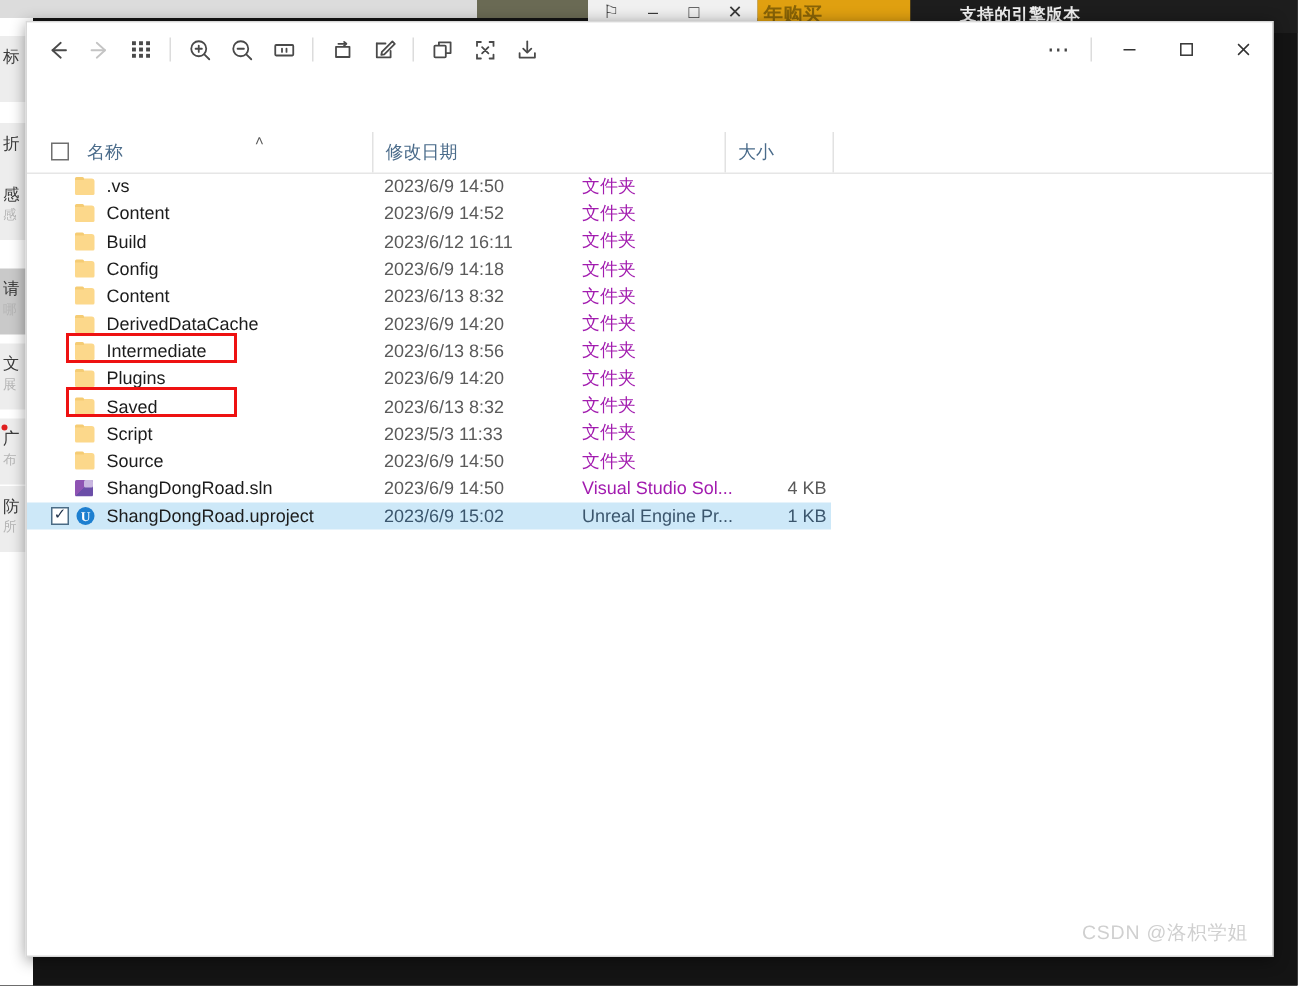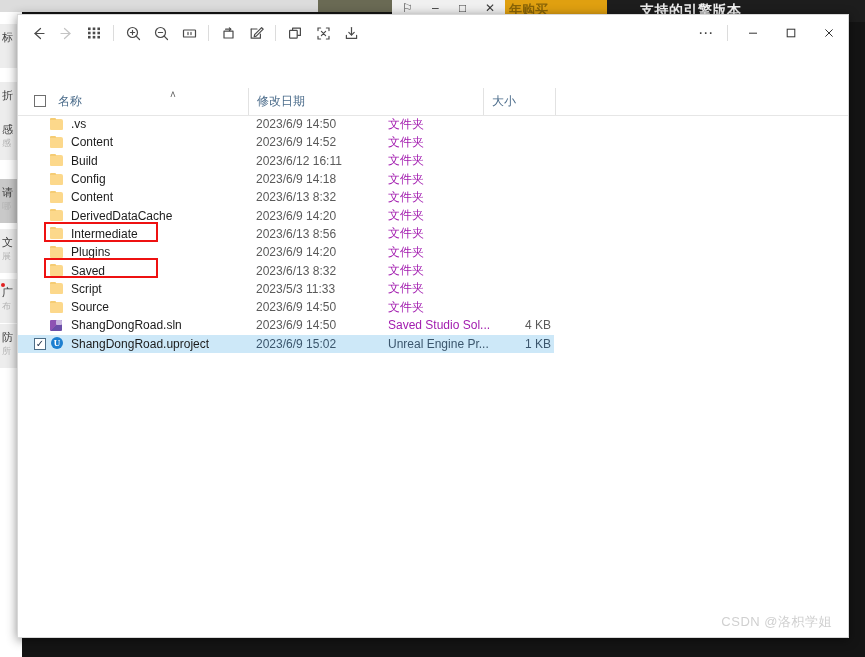--- a/index.html
+++ b/index.html
@@ -22,21 +22,21 @@
   
   .bg-dark-right {
     position: absolute;
     left: 607px; top: 0;
     width: 258px; height: 22px;
     background: #1d1d1d;
   }
   .bg-dark-title {
     position: absolute;
     left: 640px; top: 2px;
-    font-size: 14px;
+    font-size: 11px;
     font-weight: bold;
     color: #f0f0f0;
     letter-spacing: .5px;
     white-space: nowrap;
   }
   .bg-orange {
     position: absolute;
     left: 505px; top: 0;
     width: 102px; height: 20px;
     background: #e0a010;
@@ -231,21 +231,21 @@
     align-items: center;
     font-size: 12px;
     color: #1c1c1c;
   }
   .row.selected { background: #cde8f8; }
 
   .cell-name {
     position: absolute;
     left: 32px;
     display: flex;
-    align-items: center;
+    align-items: flex-end;
     gap: 7px;
     white-space: nowrap;
   }
   .cell-date {
     position: absolute;
     left: 238px;
     color: #5a5a5a;
     white-space: nowrap;
   }
   .cell-type {
@@ -643,21 +643,21 @@
           <div class="cell-date">2023/6/9 14:50</div>
           <div class="cell-type">文件夹</div>
           <div class="cell-size"></div>
         </div>
         <div class="row">
           <div class="cell-name">
             <span class="ico sln"></span>
             <span>ShangDongRoad.sln</span>
           </div>
           <div class="cell-date">2023/6/9 14:50</div>
-          <div class="cell-type">Saved Studio Sol...</div>
+          <div class="cell-type">Visual Studio Sol...</div>
           <div class="cell-size">4 KB</div>
         </div>
         <div class="row selected" style="width: 536px;">
           <div class="sel-check">✓</div>
           <div class="cell-name">
             <span class="ico uproject"></span>
             <span>ShangDongRoad.uproject</span>
           </div>
           <div class="cell-date">2023/6/9 15:02</div>
           <div class="cell-type">Unreal Engine Pr...</div>

